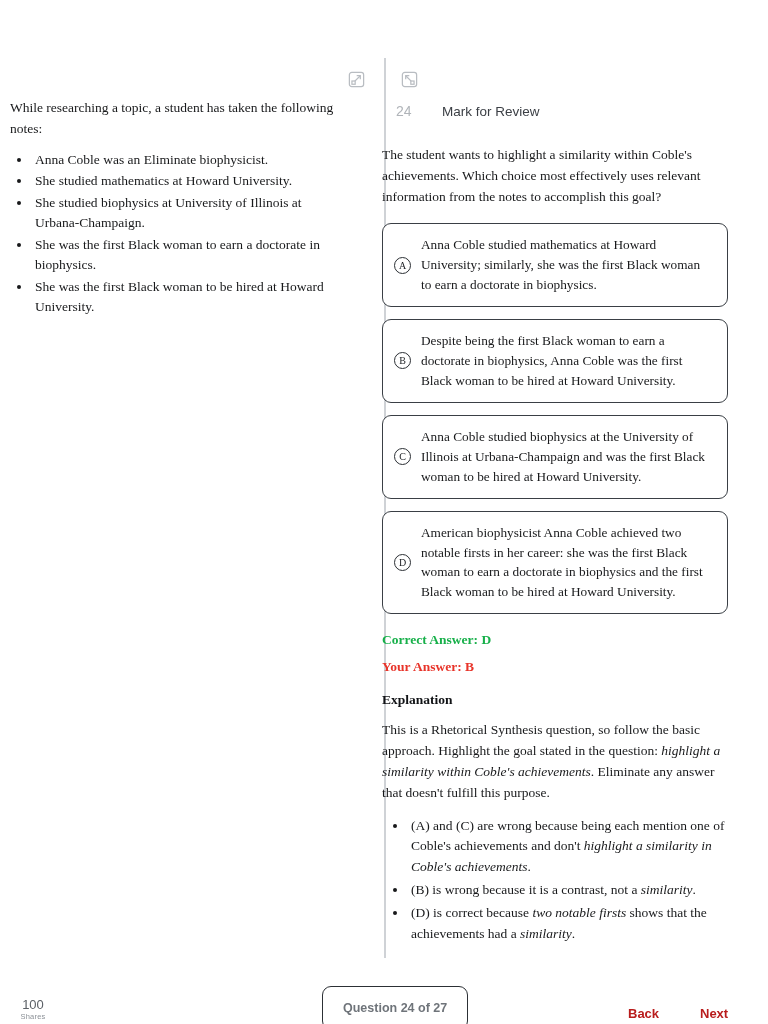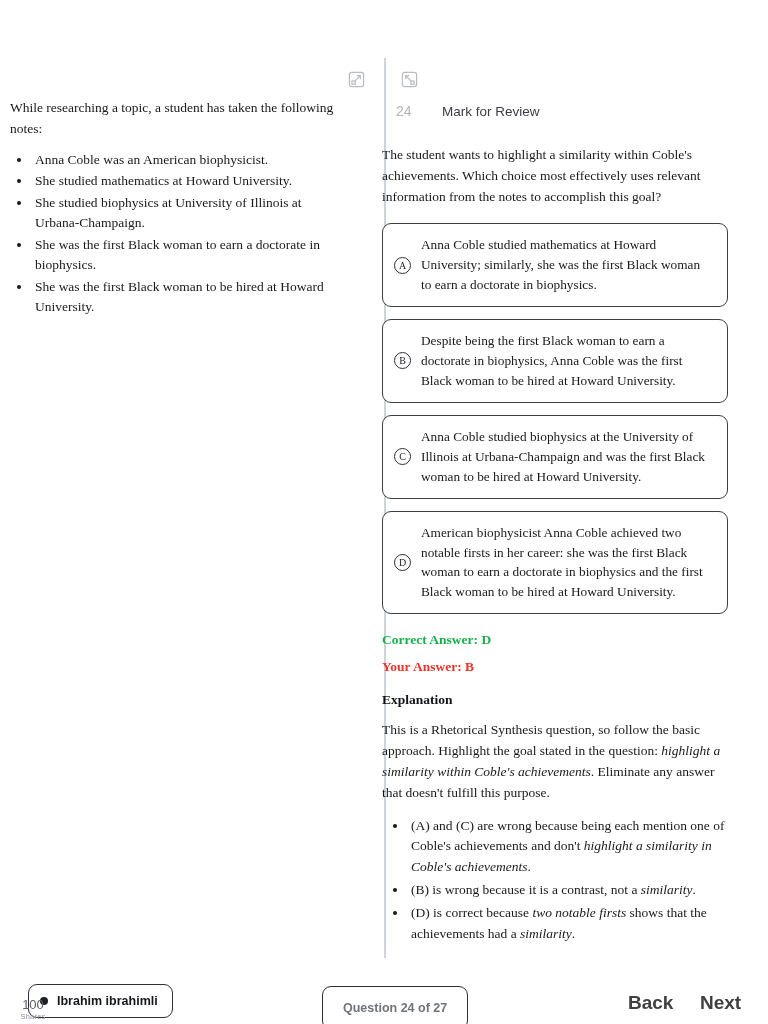--- a/index.html
+++ b/index.html
@@ -230,25 +230,25 @@
   .question-pill span {
     font-family: "Liberation Sans", sans-serif;
     font-size: 12.5px;
     font-weight: bold;
     color: #6f747a;
     white-space: nowrap;
   }
 
   .nav-back, .nav-next {
     position: absolute;
-    top: 10px;
-    font-family: "Liberation Sans", sans-serif;
-    font-size: 19px;
-    font-weight: bold;
-    color: #404040;
+    top: 24px;
+    font-family: "Liberation Sans", sans-serif;
+    font-size: 13px;
+    font-weight: bold;
+    color: #b91c1c;
   }
   .nav-back { left: 628px; }
   .nav-next { left: 700px; }
 
   
   .shares-widget {
     position: absolute;
     left: 12px;
     top: 998px;
     text-align: center;
@@ -289,21 +289,21 @@
         <rect x="11.4" y="11.6" width="3.4" height="3.4" fill="#ffffff"></rect>
       </svg>
     </span>
   </div>
 
   <div class="divider"></div>
 
   <div class="left-panel">
     <p class="stimulus-intro">While researching a topic, a student has taken the following notes:</p>
     <ul class="notes-list">
-      <li>Anna Coble was an American biophysicist.</li>
+      <li>Anna Coble was an Eliminate biophysicist.</li>
       <li>She studied mathematics at Howard University.</li>
       <li>She studied biophysics at University of Illinois at Urbana-Champaign.</li>
       <li>She was the first Black woman to earn a doctorate in biophysics.</li>
       <li>She was the first Black woman to be hired at Howard University.</li>
     </ul>
   </div>
 
   <div class="right-panel">
 
     <div class="qhead">
@@ -343,24 +343,20 @@
     </p>
 
     <ul class="explanation-list">
       <li><span>(A) and (C) are wrong because being each mention one of Coble's achievements and don't </span><em>highlight a similarity in Coble's achievements</em><span>.</span></li>
       <li><span>(B) is wrong because it is a contrast, not a </span><em>similarity</em><span>.</span></li>
       <li><span>(D) is correct because </span><em>two notable firsts</em><span> shows that the achievements had a </span><em>similarity</em><span>.</span></li>
     </ul>
   </div>
 
   <div class="bottom-bar">
-    <div class="user-pill">
-      <span class="user-dot"></span>
-      <span class="user-name">Ibrahim ibrahimli</span>
-    </div>
 
     <div class="question-pill">
       <span>Question 24 of 27</span>
     </div>
 
     <span class="nav-back">Back</span>
     <span class="nav-next">Next</span>
   </div>
 
   <div class="shares-widget">

